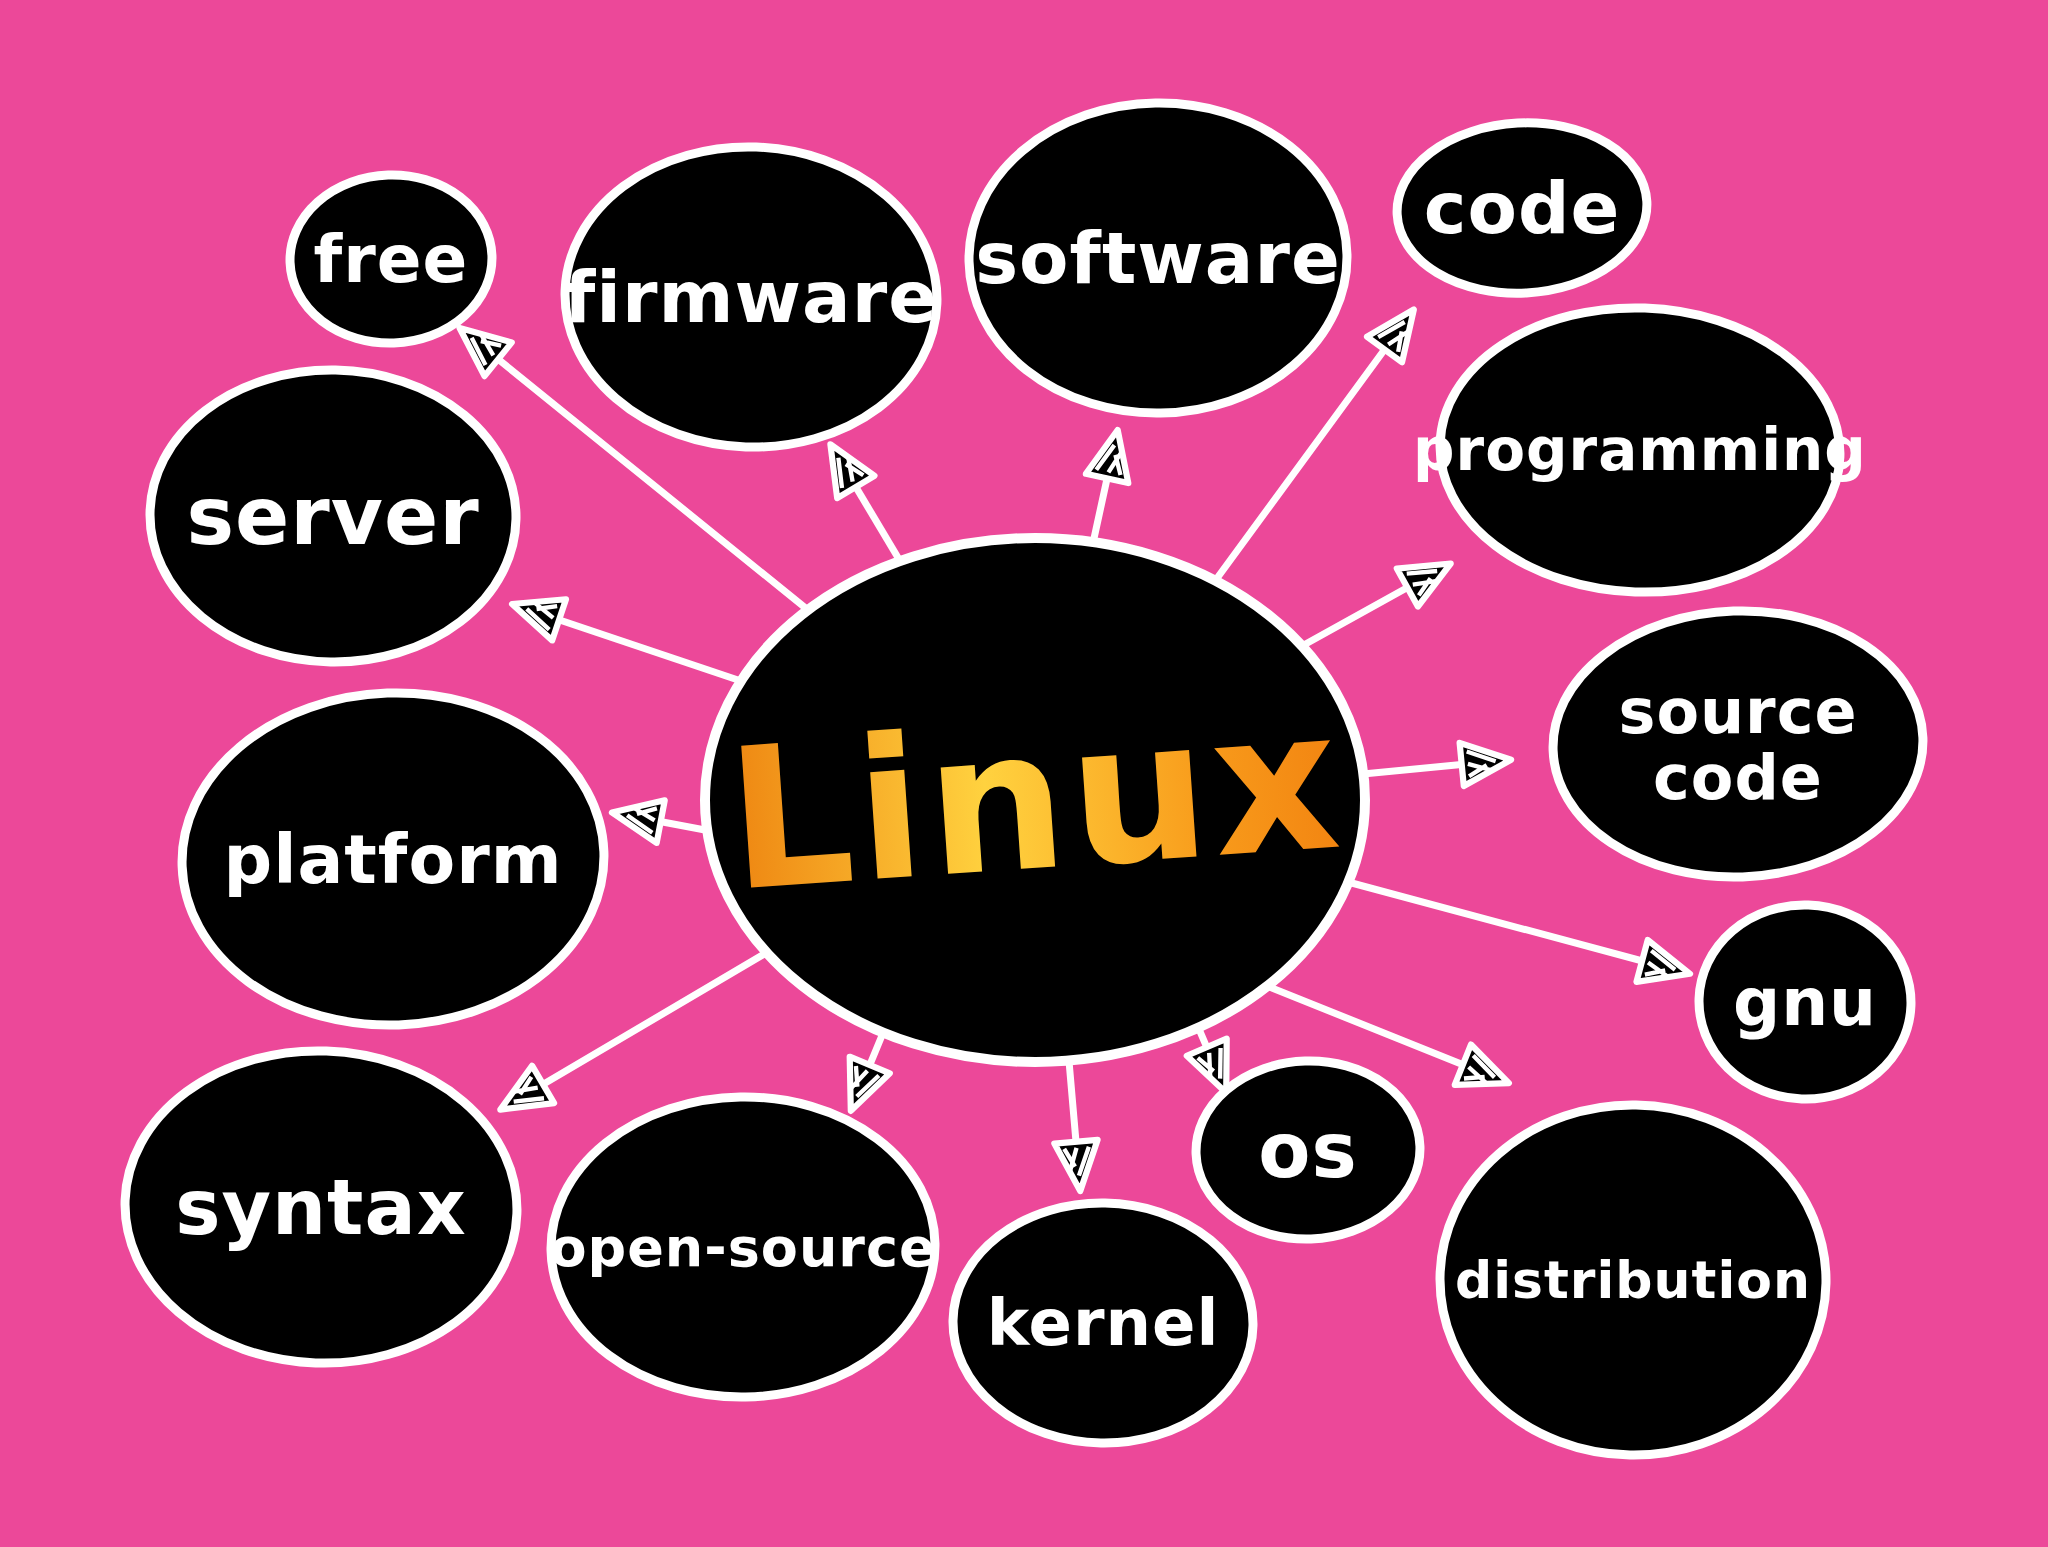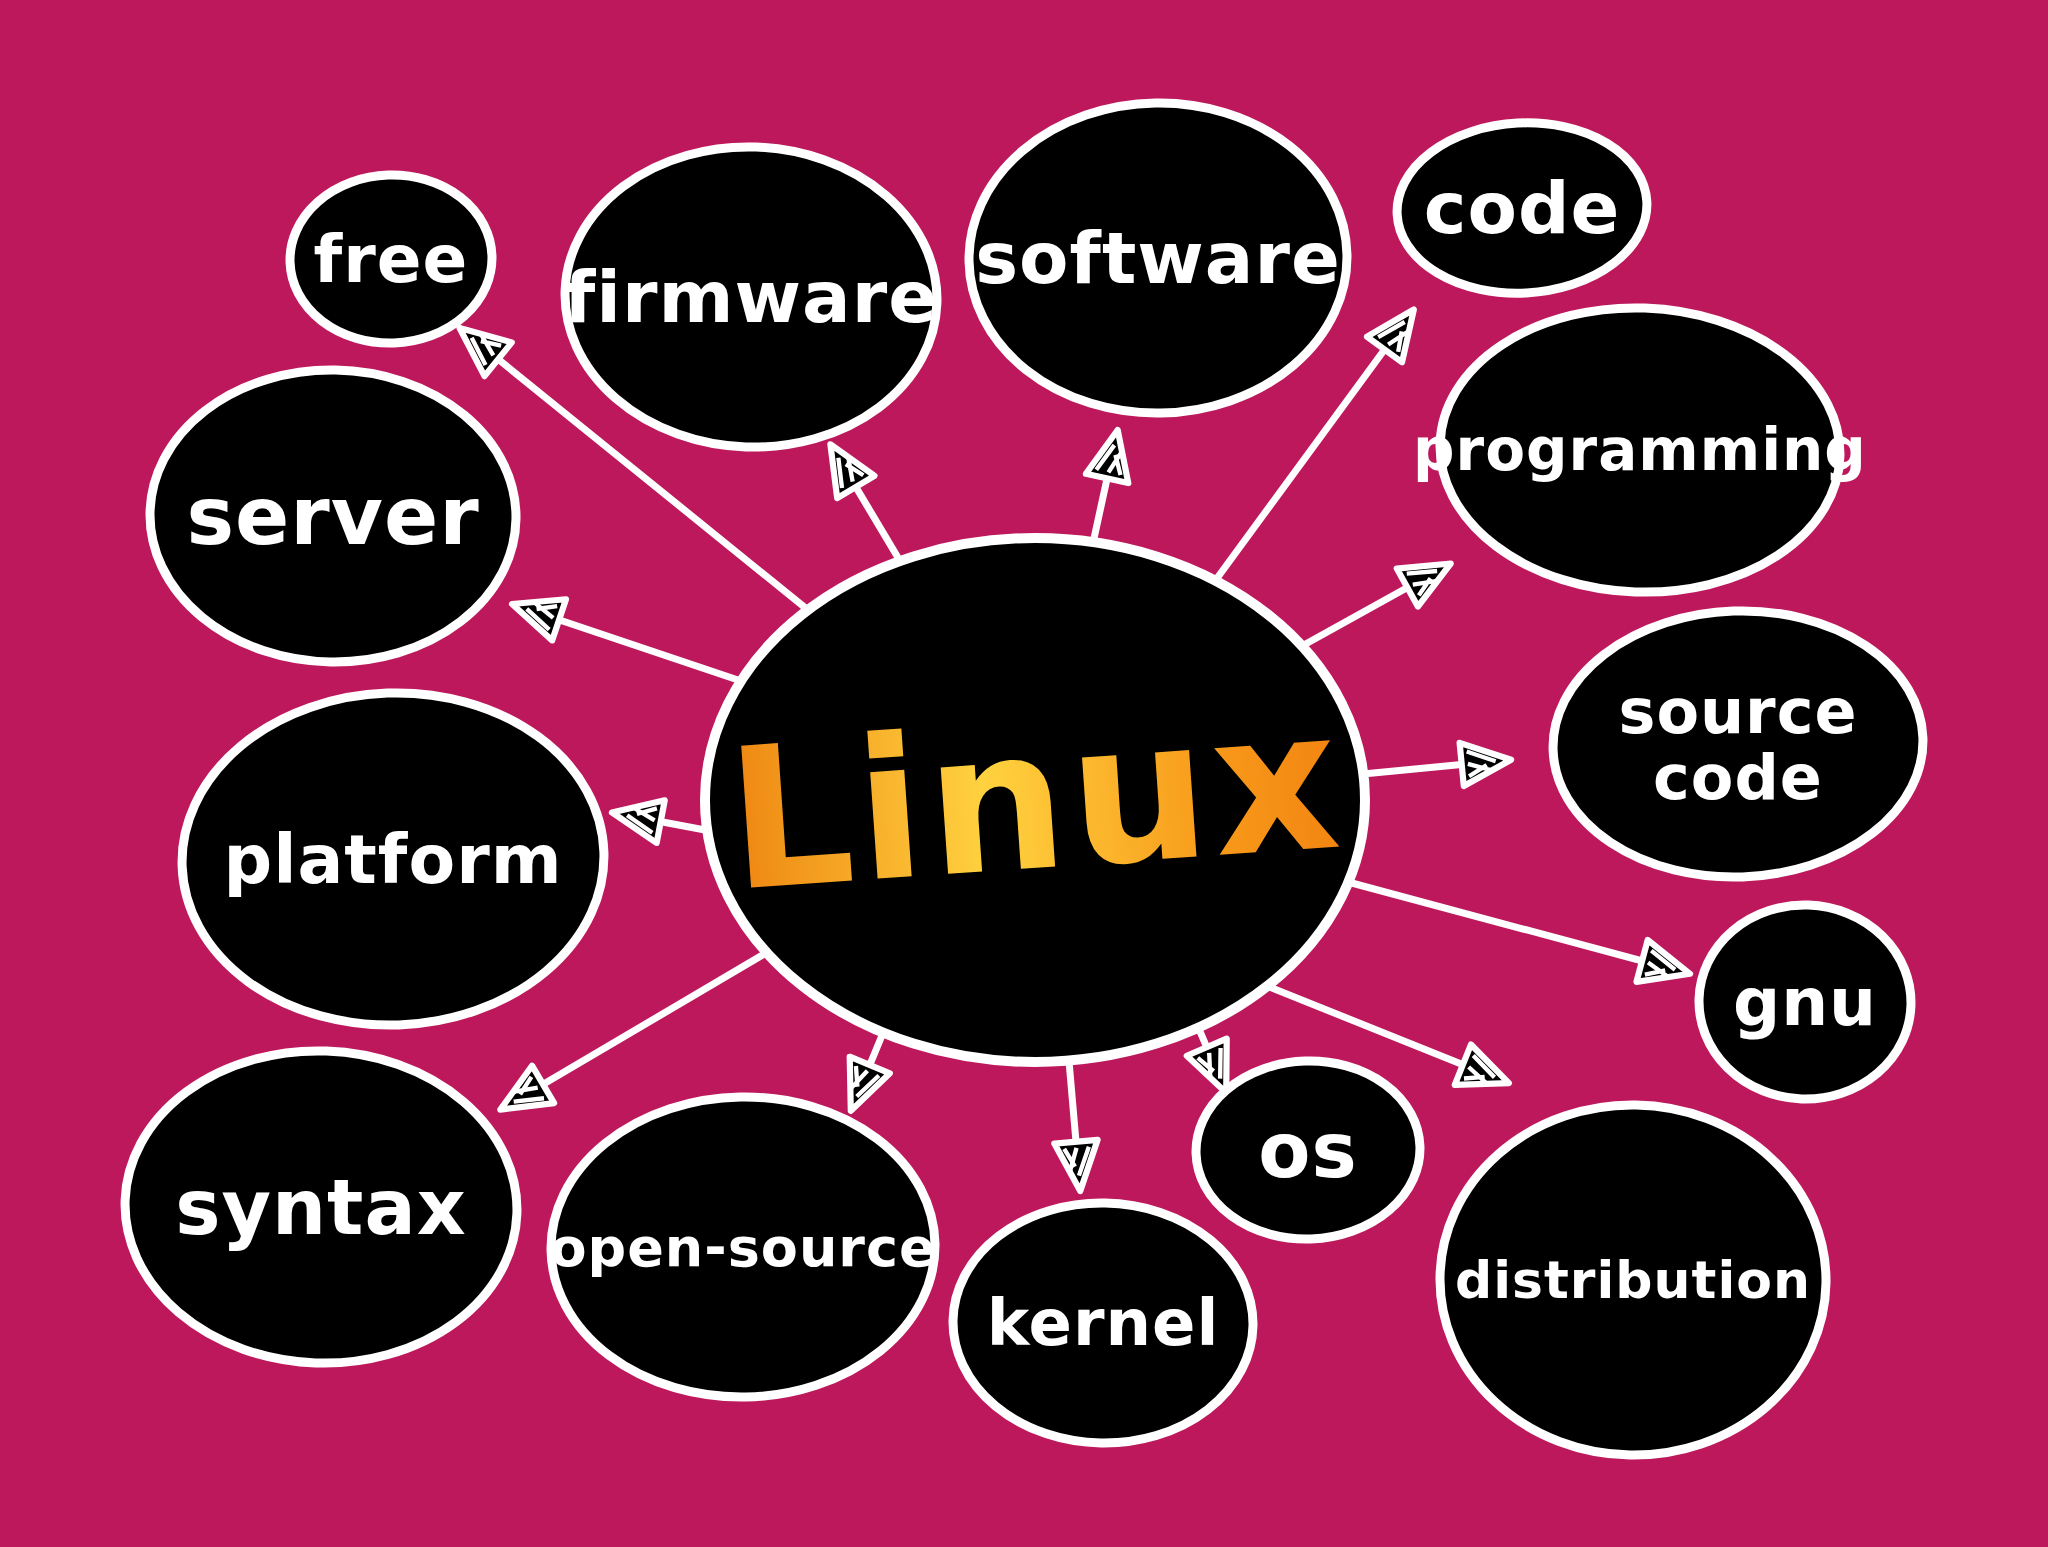--- a/index.html
+++ b/index.html
@@ -9,21 +9,21 @@
     width: 100%;
     height: 100%;
     overflow: hidden;
   }
   .stage {
     width: 100vw;
     height: 100vh;
     display: flex;
     align-items: center;
     justify-content: center;
-    background: #be185d;
+    background: #ec4899;
   }
   svg {
     width: 100%;
     height: 100%;
     display: block;
     font-family: "DejaVu Sans", sans-serif;
   }
   .edge {
     stroke: #ffffff;
     stroke-width: 7;

